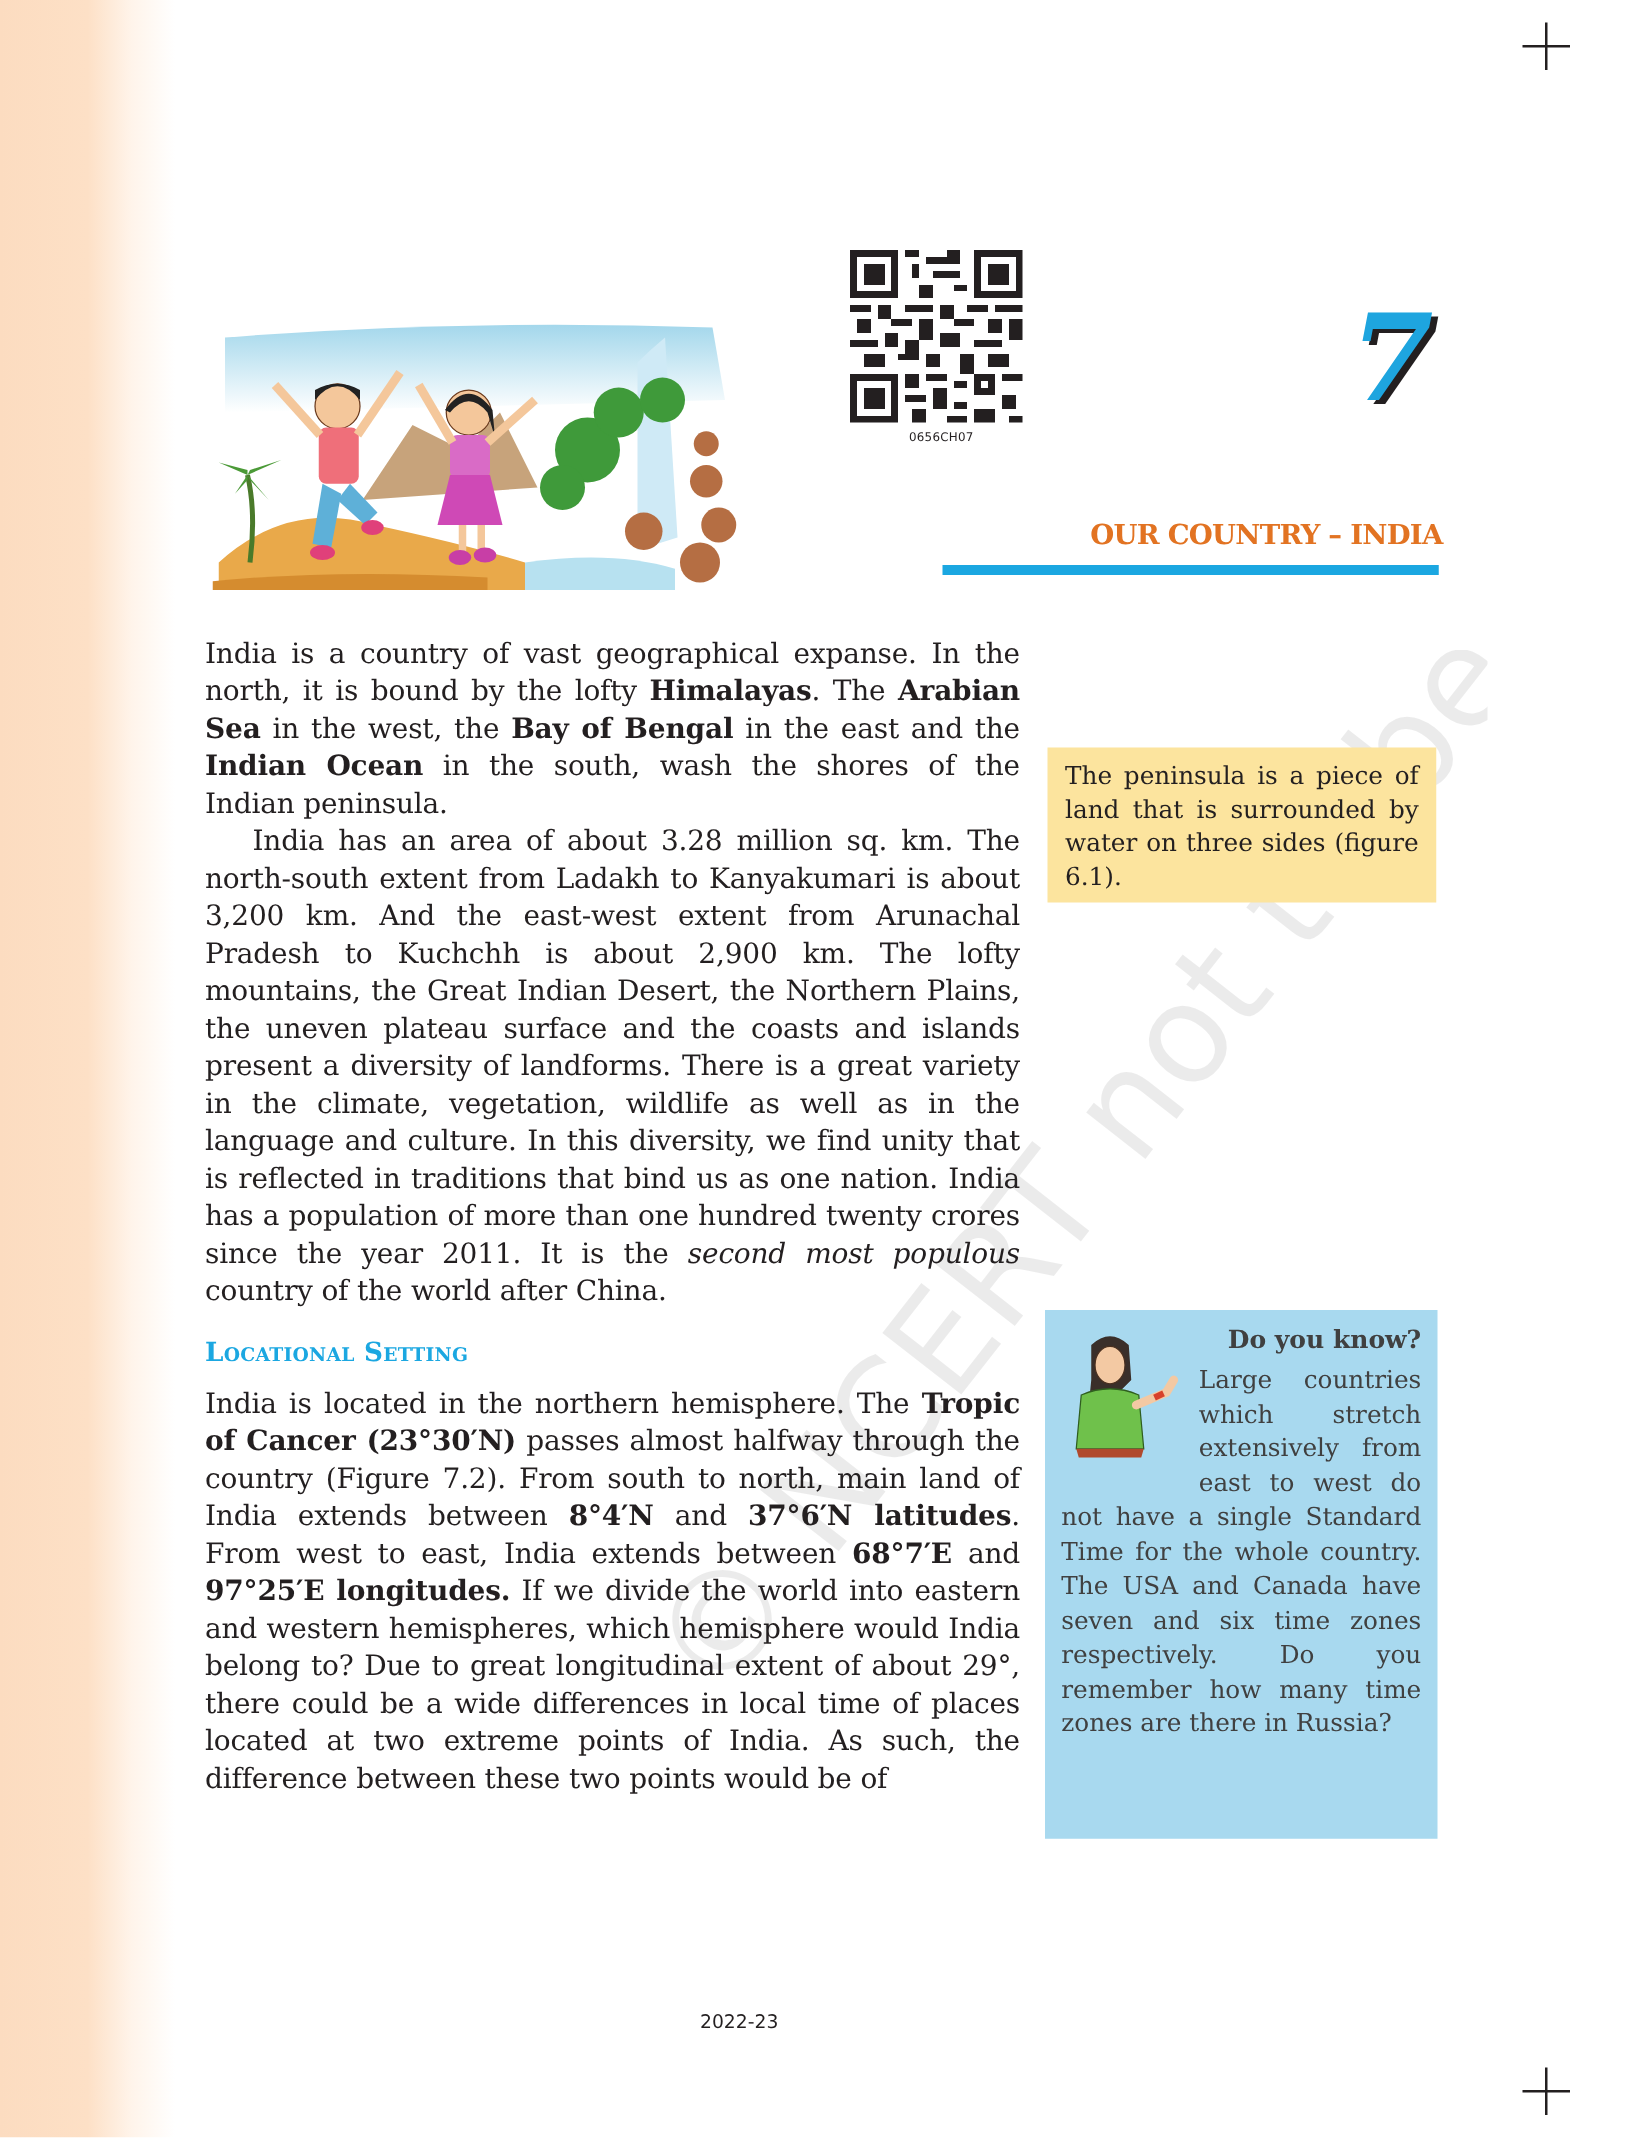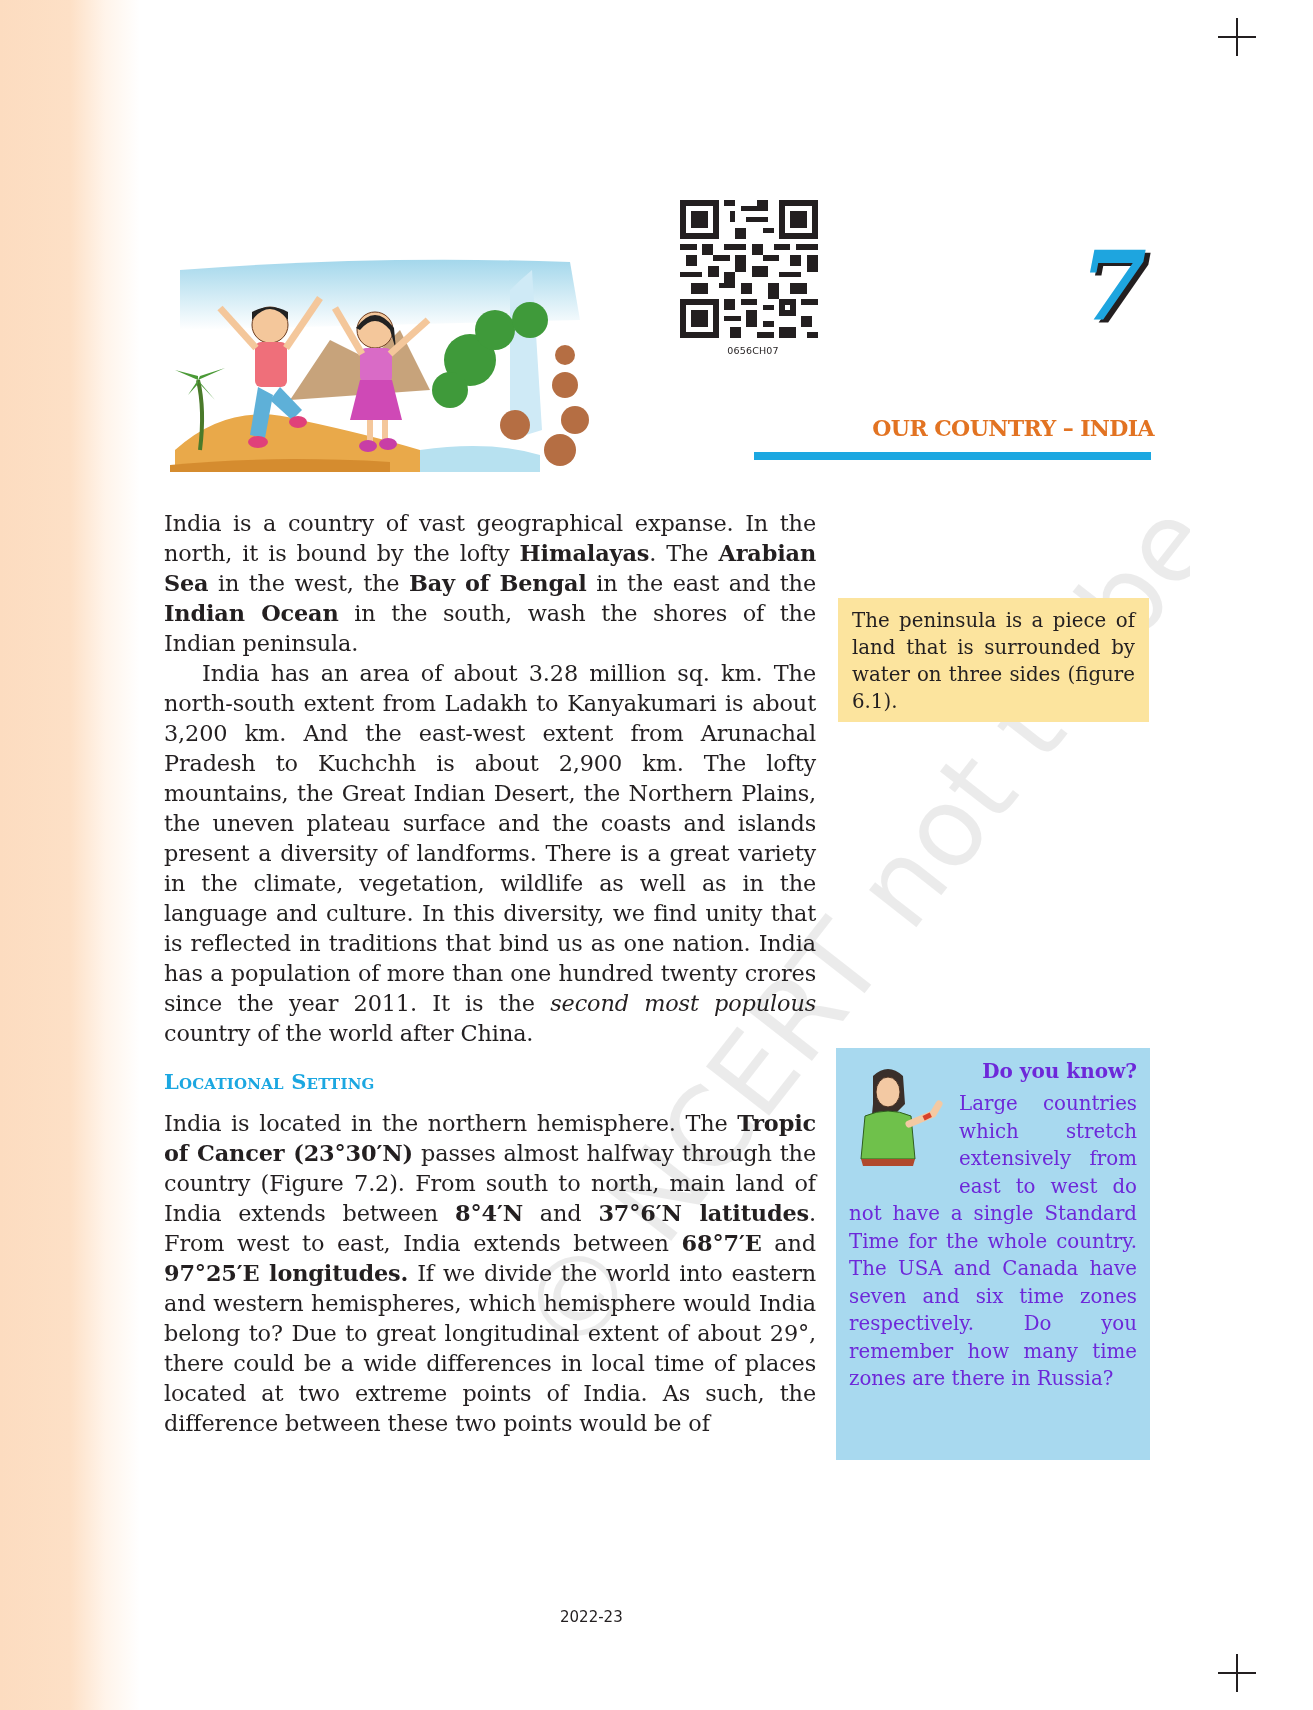--- a/index.html
+++ b/index.html
@@ -50,22 +50,22 @@
     font-variant:small-caps; letter-spacing:0.2px;
   }
 
   .note-box {
     position:absolute; left:838px; top:598px; width:283px; height:106px;
     padding:9px 14px 9px 14px; background:#fce49e;
     font-size:19.8px; line-height:27px; text-align:justify; color:#231f20;
   }
   .know-box {
     position:absolute; left:836px; top:1048px; width:288px; height:396px;
-    padding:8px 13px 8px 13px; background:#a8d9ef;
-    font-size:19.8px; line-height:27.5px; text-align:justify; color:#6d28d9;
+    padding:8px 13px 19px 13px; background:#a8d9ef;
+    font-size:19.8px; line-height:27.5px; text-align:justify; color:#404040;
   }
   .know-figure { float:left; width:112px; height:110px; margin:8px 4px 0 -6px; }
   .know-title { font-weight:bold; text-align:right; font-size:20px; line-height:30px; margin:0 0 4px 0; }
   .know-box p.txt { margin:0; }
 
   .watermark {
     position:absolute; left:190px; top:520px; width:1000px; height:1000px;
     pointer-events:none;
   }
   .footer {

